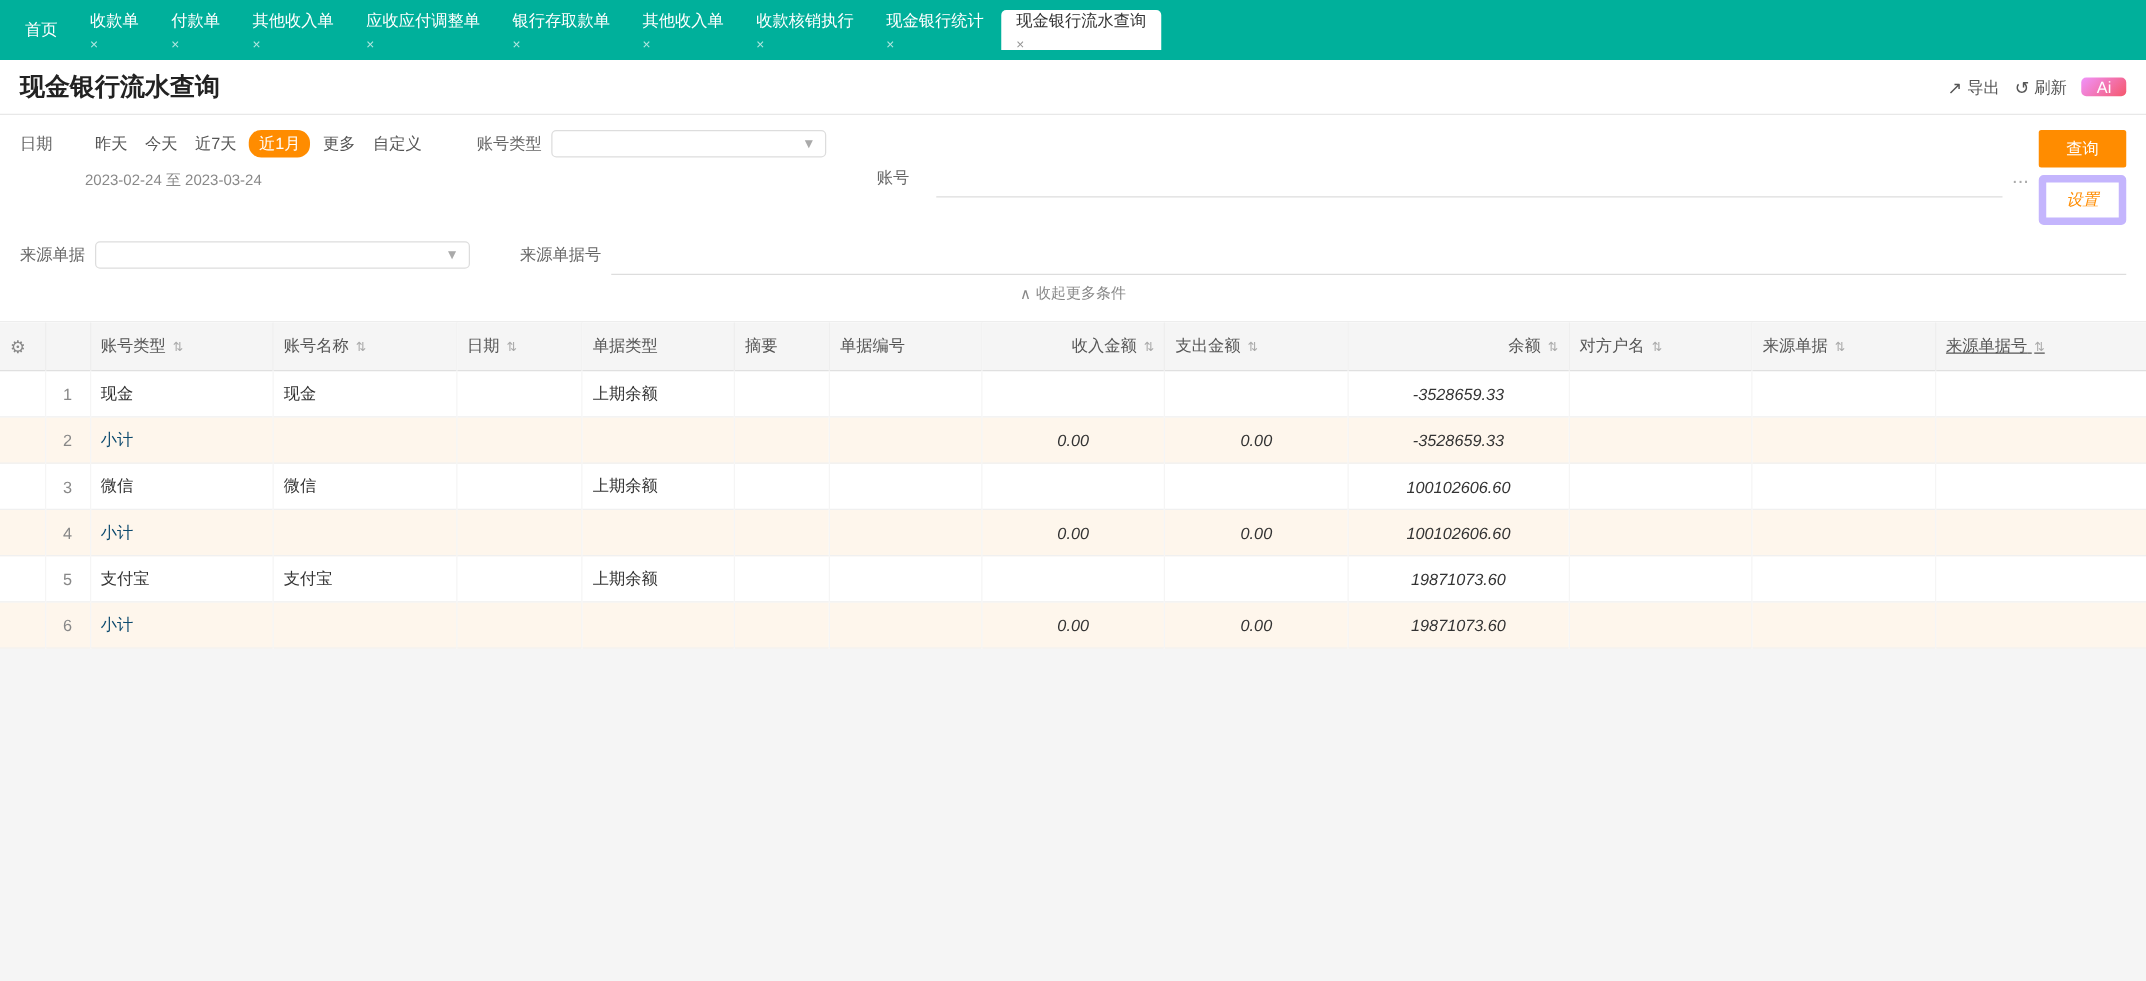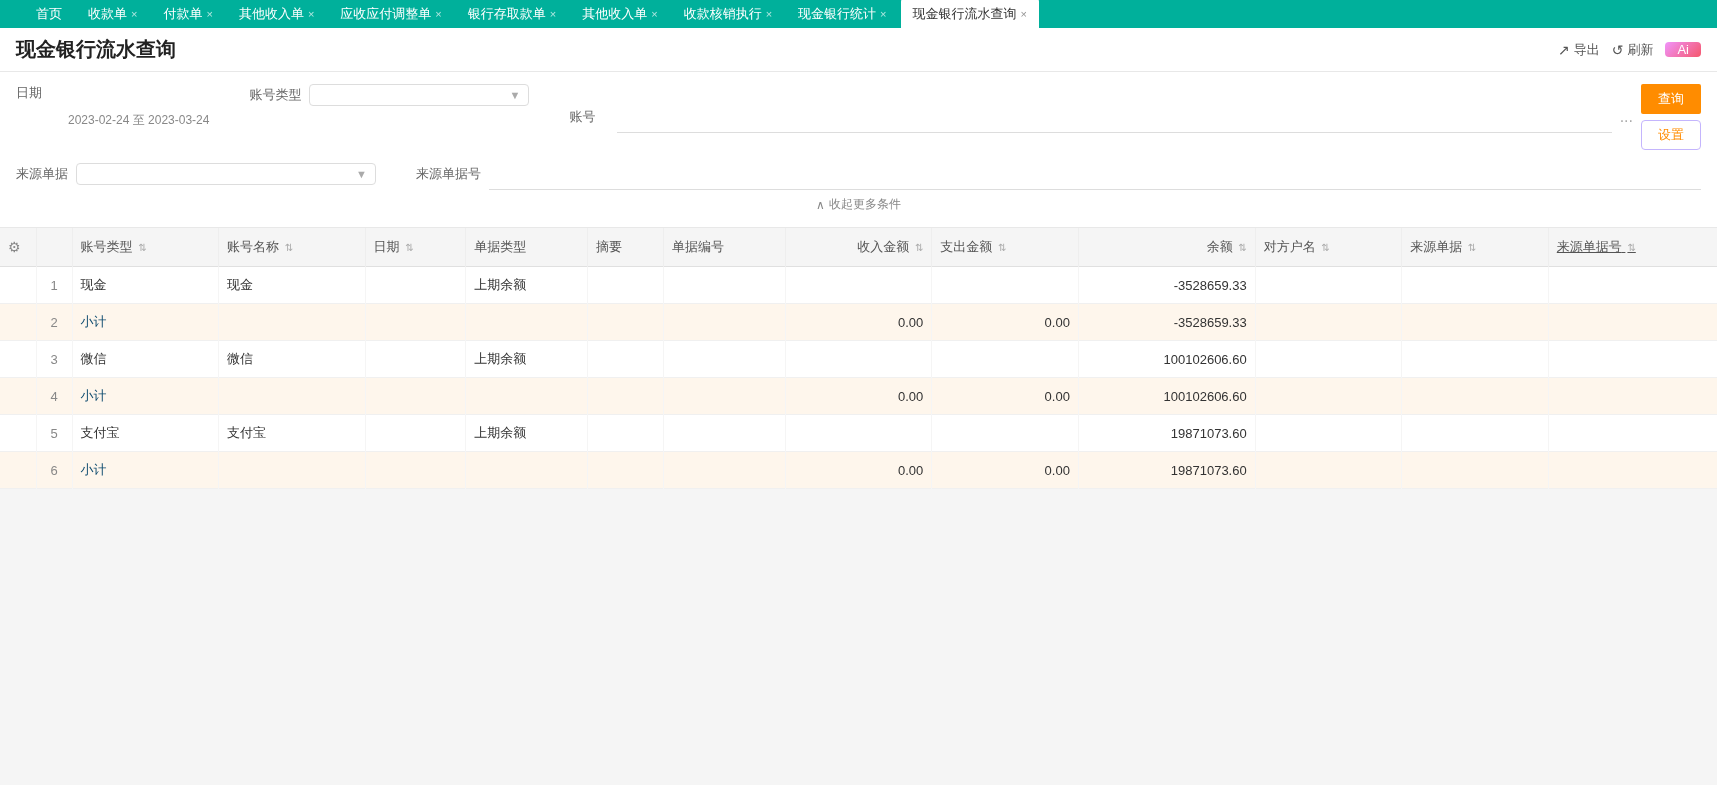--- a/index.html
+++ b/index.html
@@ -3,36 +3,36 @@
   <meta charset="utf-8">
   <style>
     * { box-sizing: border-box; margin: 0; padding: 0; }
     body { font-family: 'Microsoft YaHei', Arial, sans-serif; font-size: 13px; background: #f5f5f5; color: #333; }
 
     
     .nav-bar {
       display: flex;
       align-items: center;
       background: #00b09b;
-      height: 28px;
-      padding: 0 24px;
+      height: 48px;
+      padding: 0 8px;
       gap: 2px;
       overflow: hidden;
     }
     .nav-tab {
       display: flex;
-      align-items: center;
       padding: 0 12px;
       height: 32px;
       border-radius: 4px 4px 0 0;
       cursor: pointer;
       color: #fff;
       font-size: 13px;
       white-space: nowrap;
       gap: 4px;
+      flex-direction: column;
     }
     .nav-tab.active {
       background: #fff;
       color: #333;
     }
     .nav-tab .close-icon { font-size: 11px; color: inherit; opacity: 0.7; cursor: pointer; }
     .nav-tab.active .close-icon { color: #666; }
     .nav-home {
       color: #fff;
       padding: 0 12px;
@@ -145,25 +145,26 @@
       color: #fff;
       border: none;
       border-radius: 2px;
       padding: 6px 16px;
       cursor: pointer;
       font-size: 13px;
     }
     .btn-settings {
       background: #fff;
       color: #ff8c00;
-      border: 1px solid #c4b5fd;
+      border: 6px solid #c4b5fd;
       border-radius: 4px;
       padding: 5px 16px;
       cursor: pointer;
       font-size: 13px;
+      font-style: italic;
     }
     .action-buttons {
       display: flex;
       flex-direction: column;
       gap: 6px;
     }
     .dots-btn {
       color: #aaa;
       cursor: pointer;
       font-size: 16px;
@@ -213,21 +214,21 @@
     }
     tbody tr.subtotal {
       background: #fef6ec;
     }
     tbody td {
       padding: 9px 8px;
       color: #333;
       border-right: 1px solid #f5f5f5;
     }
     tbody td:last-child { border-right: none; }
-    tbody td.number { text-align: right; }
+    tbody td.number { text-align: center; font-style: italic; }
     .gear-icon { color: #888; cursor: pointer; font-size: 14px; }
     .row-num { color: #888; text-align: center; }
     .subtotal-label { color: #0c4a6e; font-weight: 500; }
   </style>
 </head>
 <body>
 
 <div class="nav-bar">
   <div class="nav-home">首页</div>
   <div class="nav-tab">
@@ -282,20 +283,28 @@
     <div class="ai-btn">Ai</div>
   </div>
 </div>
 
 <div class="filter-area">
   <div style="display:flex; gap:40px; align-items:flex-start;">
 
     <div>
       <div class="filter-row">
         <span class="filter-label">日期</span>
+        <div class="filter-date-options">
+          <span class="date-opt">昨天</span>
+          <span class="date-opt">今天</span>
+          <span class="date-opt">近7天</span>
+          <span class="date-opt active">近1月</span>
+          <span class="date-opt">更多</span>
+          <span class="date-opt">自定义</span>
+        </div>
       </div>
       <div style="margin-left:48px;">
         <span class="date-range">2023-02-24 至 2023-03-24</span>
       </div>
     </div>
 
     <div style="display:flex; align-items:center; gap:8px; min-width:280px;">
       <span class="filter-label">账号类型</span>
       <div class="filter-select" style="flex:1;">
         <span></span>

